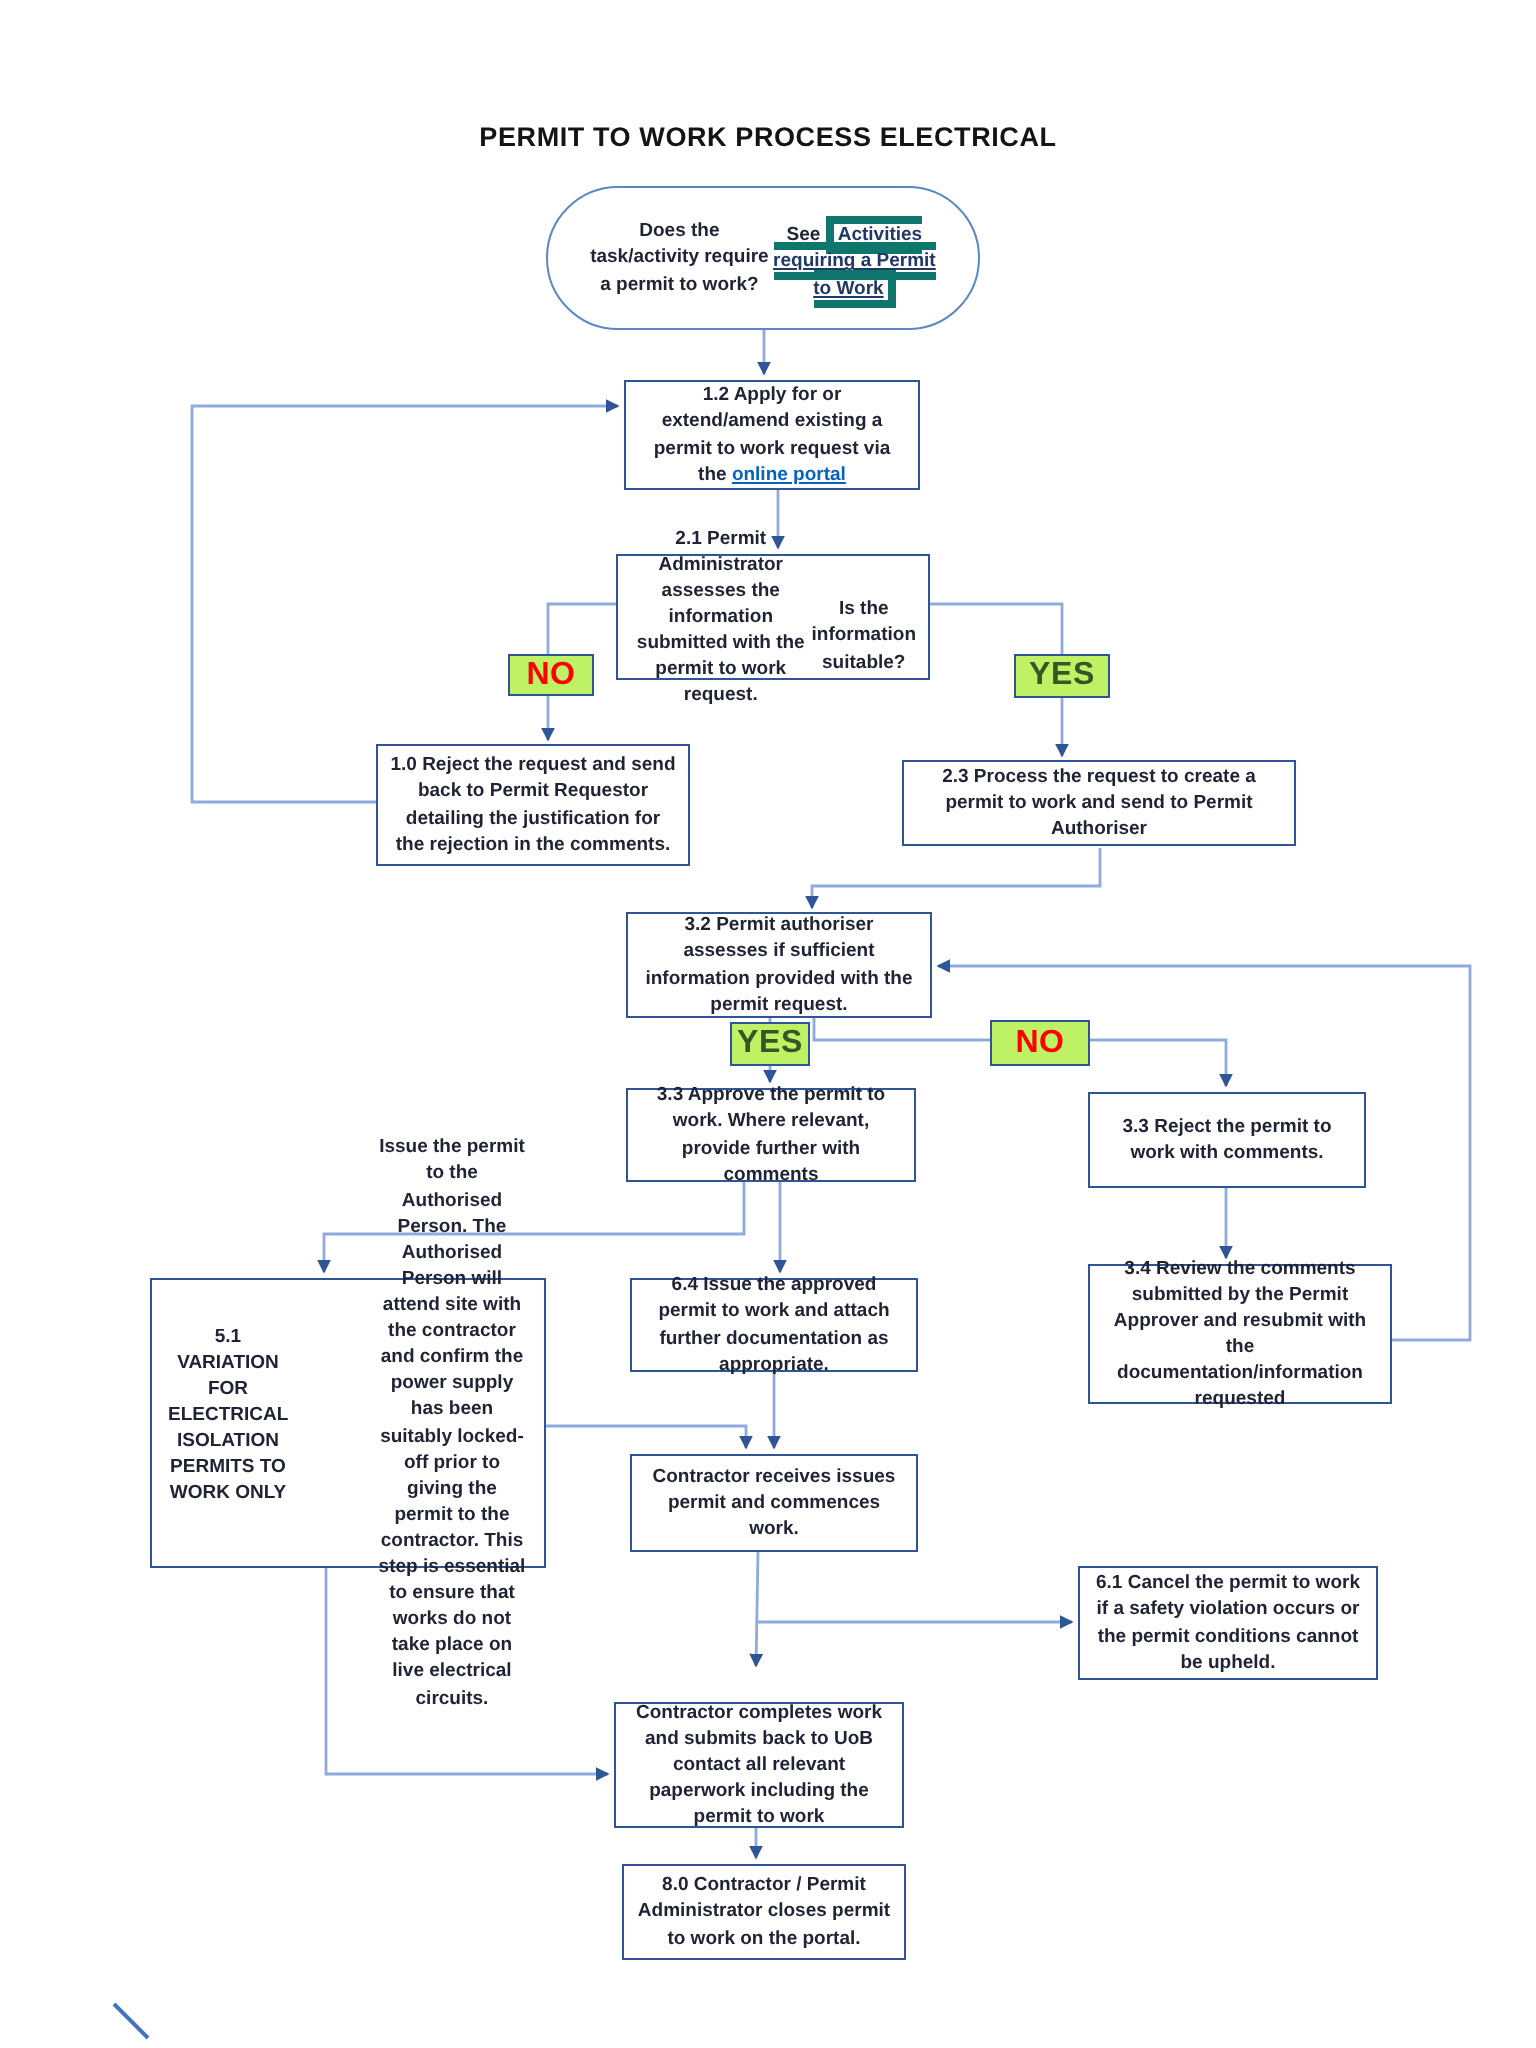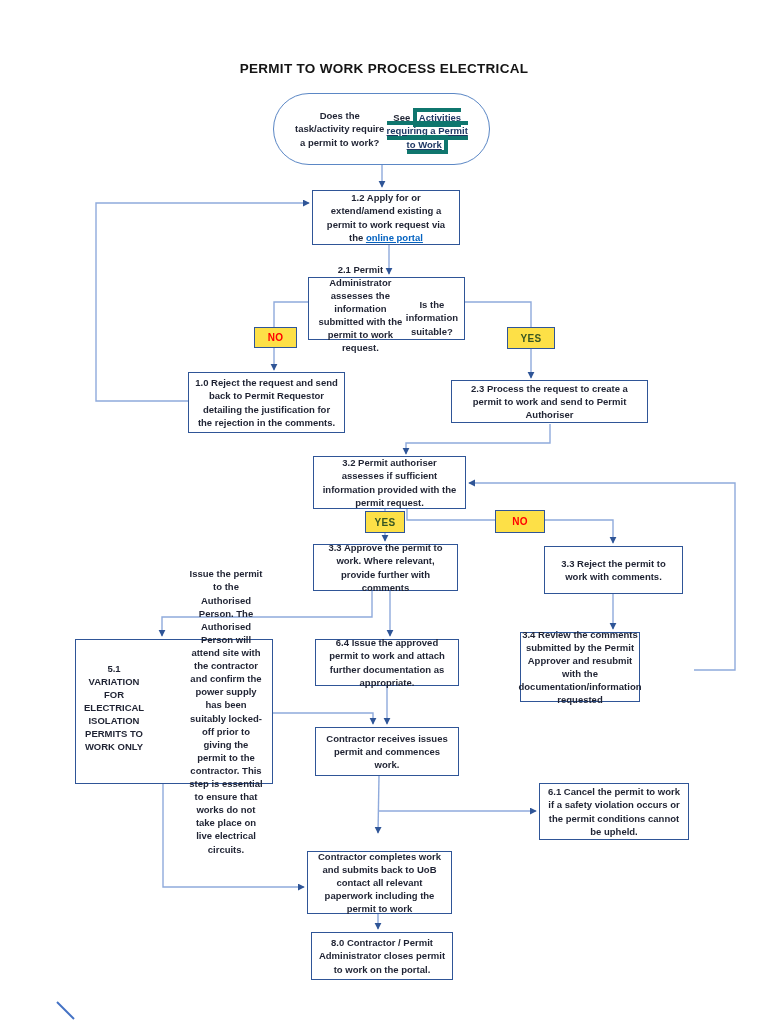--- a/index.html
+++ b/index.html
@@ -6,23 +6,23 @@
   #canvas{position:relative;width:768px;height:1024px;background:#ffffff;overflow:hidden;
           font-family:"Liberation Sans",sans-serif;}
   #connector-layer{position:absolute;left:0;top:0;z-index:1;}
   .title{position:absolute;top:61px;left:0;width:768px;text-align:center;
          font-size:13.5px;font-weight:700;color:#141414;letter-spacing:.3px;z-index:2;}
   .node{position:absolute;box-sizing:border-box;background:#ffffff;border:1.6px solid #2F5597;
         display:flex;flex-direction:row;align-items:center;justify-content:center;
         text-align:center;font-weight:700;font-size:9.5px;line-height:1.38;color:#1f2333;
         padding:3px 6px;z-index:2;}
   .stadium{border-radius:40px;border:1.3px solid #5B87C5;padding:6px 20px;}
-  .dlabel{position:absolute;box-sizing:border-box;background:#fde047;border:1.5px solid #2F5597;
+  .dlabel{position:absolute;box-sizing:border-box;background:#bef264;border:1.5px solid #2F5597;
           display:flex;align-items:center;justify-content:center;font-weight:700;
-          font-size:10px;z-index:3;letter-spacing:.3px;}
+          font-size:16px;z-index:3;letter-spacing:.3px;}
   .no{color:#FF0000;}
   .yes{color:#375623;}
   .hyperlink{color:#0563C1;text-decoration:underline;cursor:pointer;}
   .boxed-link{text-decoration:underline;color:#1F3864;
               border:4px solid #0f766e;padding:0 2px;cursor:pointer;}
   .para-gap{margin-top:19px;}
   .v51-head{margin-bottom:8px;}
 </style>
 </head>
 <body>
@@ -105,21 +105,21 @@
   </div>
 
   <div class="node" style="left:313px;top:544px;width:145px;height:47px;">
     <div>3.3 Approve the permit to work. Where relevant, provide further with comments</div>
   </div>
 
   <div class="node" style="left:544px;top:546px;width:139px;height:48px;">
     <div>3.3 Reject the permit to work with comments.</div>
   </div>
 
-  <div class="node" style="left:520px;top:632px;width:120px;height:70px;">
+  <div class="node" style="left:544px;top:632px;width:152px;height:70px;">
     <div>3.4 Review the comments submitted by the Permit Approver and resubmit with the documentation/information requested</div>
   </div>
 
   <div class="node" style="left:75px;top:639px;width:198px;height:145px;padding:6px 8px;gap:44px;">
     <div class="v51-head">5.1 VARIATION FOR ELECTRICAL ISOLATION PERMITS TO WORK ONLY</div>
     <div>Issue the permit to the Authorised Person.  The Authorised Person will attend site with the contractor and confirm the power supply has been suitably locked-off prior to giving the permit to the contractor.  This step is essential to ensure that works do not take place on live electrical circuits.</div>
   </div>
 
   <div class="node" style="left:315px;top:639px;width:144px;height:47px;">
     <div>6.4 Issue the approved permit to work and attach further documentation as appropriate.</div>

